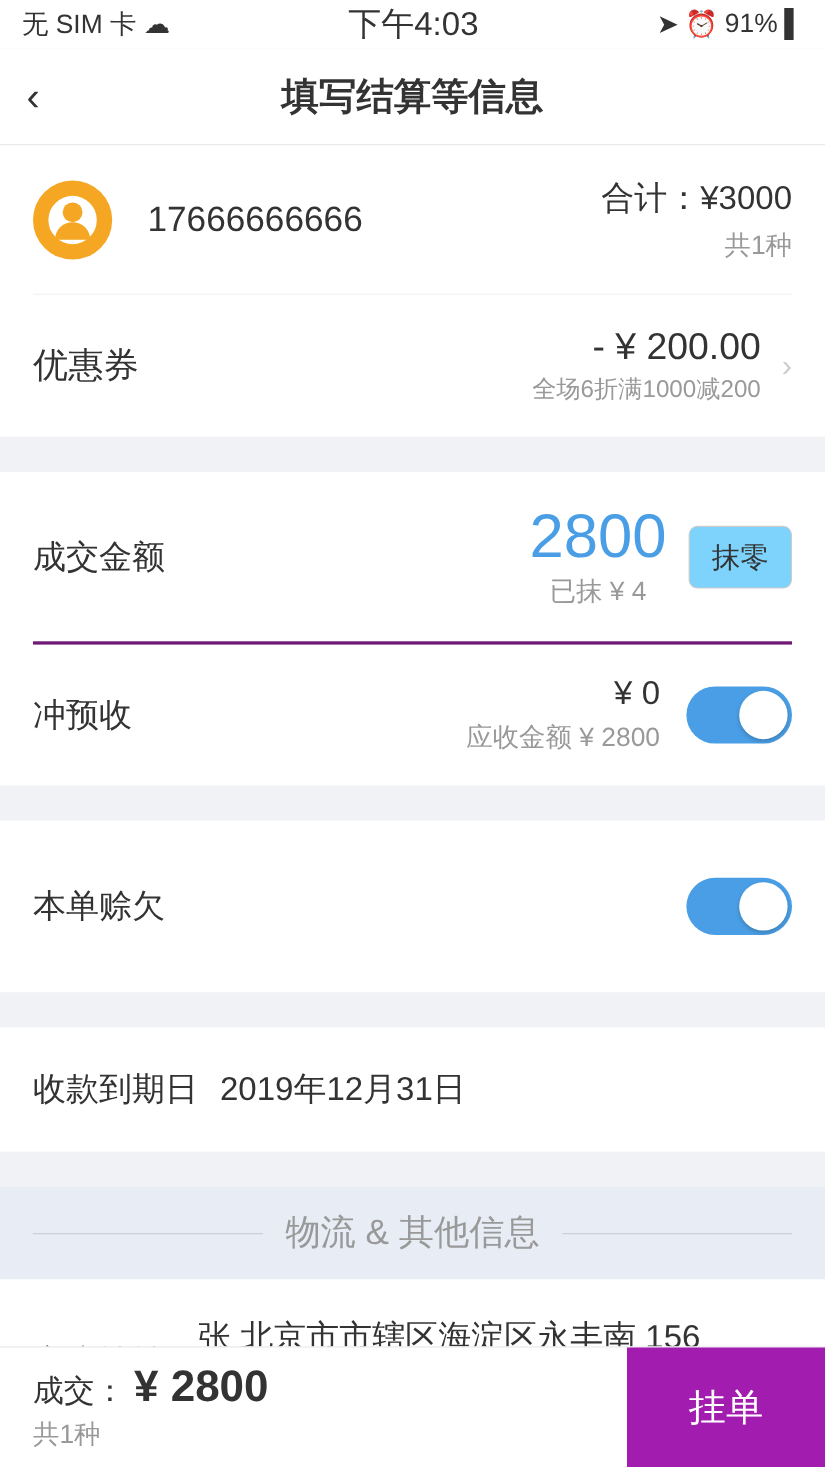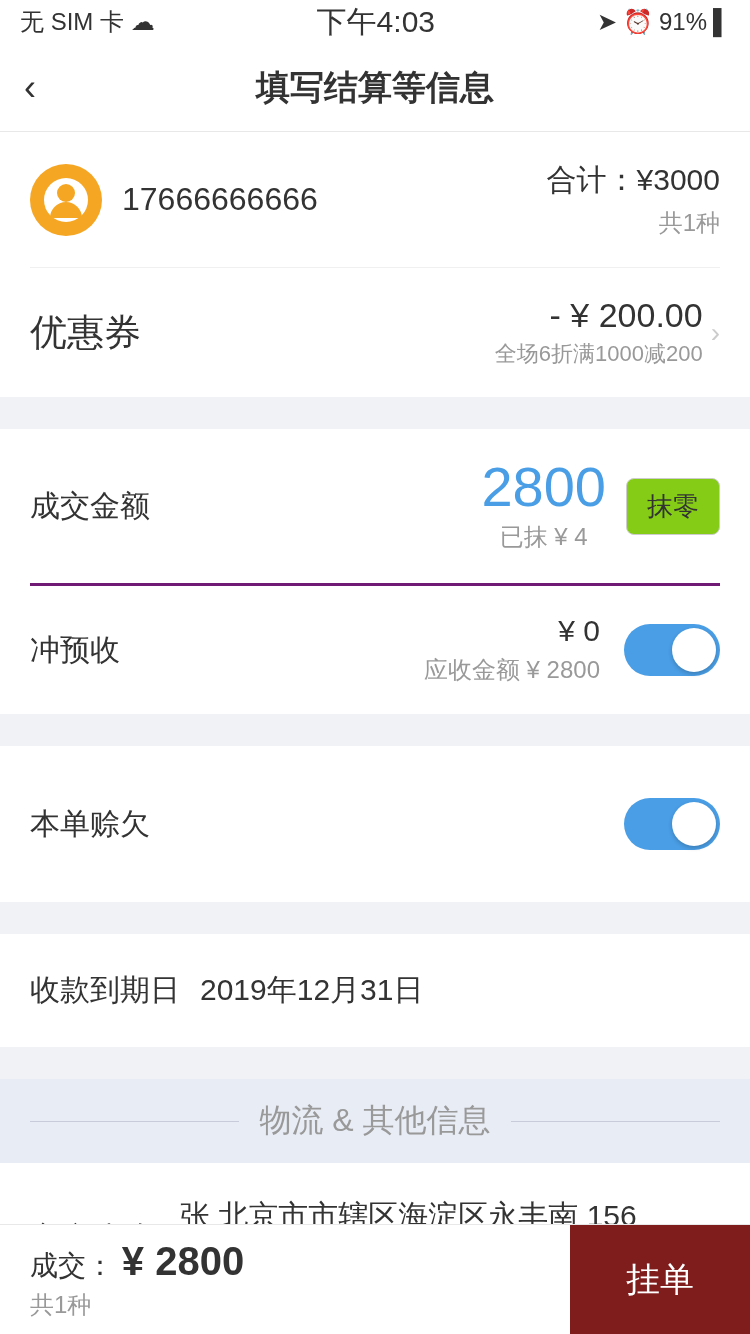--- a/index.html
+++ b/index.html
@@ -63,21 +63,21 @@
     
     .customer-row {
       display: flex;
       align-items: center;
       justify-content: space-between;
       padding: 28px 0;
     }
     .customer-left {
       display: flex;
       align-items: center;
-      gap: 20px;
+      gap: 32px;
     }
     .avatar {
       width: 72px;
       height: 72px;
       border-radius: 50%;
       background: #f5a623;
       display: flex;
       align-items: center;
       justify-content: center;
       flex-shrink: 0;
@@ -118,25 +118,25 @@
     .customer-total .total-count { font-size: 24px; color: #999; margin-top: 6px; }
 
     
     .coupon-row {
       display: flex;
       align-items: center;
       justify-content: space-between;
       padding: 28px 0;
       border-top: 1px solid #f0f0f0;
     }
-    .coupon-label { font-size: 37px; color: #333; }
+    .coupon-label { font-size: 32px; color: #333; }
     .coupon-right {
       display: flex;
       align-items: center;
-      gap: 8px;
+      gap: 19px;
     }
     .coupon-right-inner { text-align: right; }
     .coupon-discount { font-size: 34px; color: #333; font-weight: 500; }
     .coupon-desc { font-size: 22px; color: #999; margin-top: 4px; }
     .chevron-icon { color: #ccc; font-size: 28px; }
 
     
     .amount-section { background: #fff; margin-bottom: 16px; padding: 0 30px; }
     .amount-row {
       display: flex;
@@ -152,21 +152,21 @@
     }
     .amount-value-block { text-align: center; }
     .amount-number { font-size: 56px; font-weight: 500; color: #4a9ee5; line-height: 1; }
     .amount-sub { font-size: 24px; color: #999; margin-top: 6px; }
     .round-btn {
       border: 1px solid #ccc;
       border-radius: 8px;
       padding: 10px 20px;
       font-size: 26px;
       color: #333;
-      background: #84cc16;
+      background: #7dd3fc;
       cursor: pointer;
       white-space: nowrap;
     }
 
     
     .prepay-row {
       display: flex;
       align-items: center;
       justify-content: space-between;
       padding: 28px 0;
@@ -290,21 +290,21 @@
       width: 180px;
       display: flex;
       align-items: center;
       justify-content: center;
       font-size: 34px;
       font-weight: 500;
       color: #fff;
       cursor: pointer;
       flex-shrink: 0;
     }
-    .btn-pending { background: #7f1d1d; }
+    .btn-pending { background: #a21caf; }
     .btn-save { background: #4a9ee5; }
 
     .section-gap { background: #f0f2f5; height: 16px; }
   </style>
 </head>
 <body>
 
 <div class="status-bar">
   <div class="status-left">
     <span>无 SIM 卡  ☁</span>

